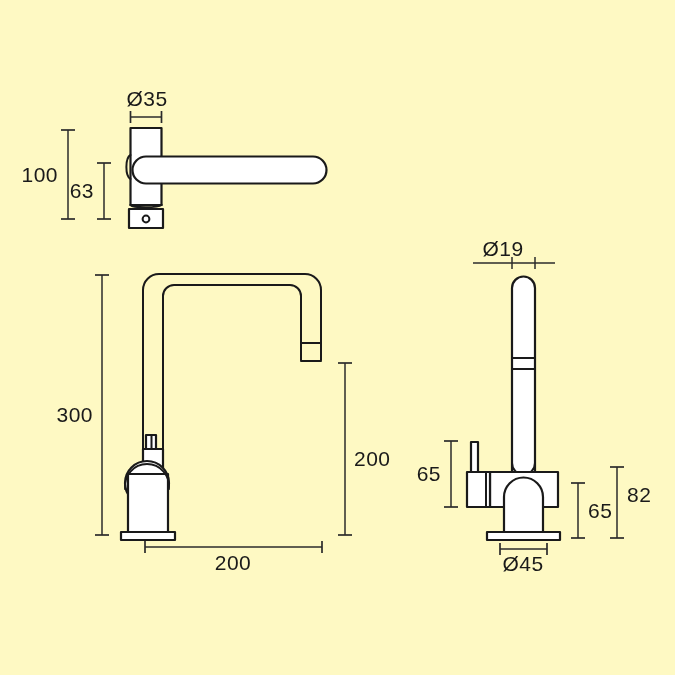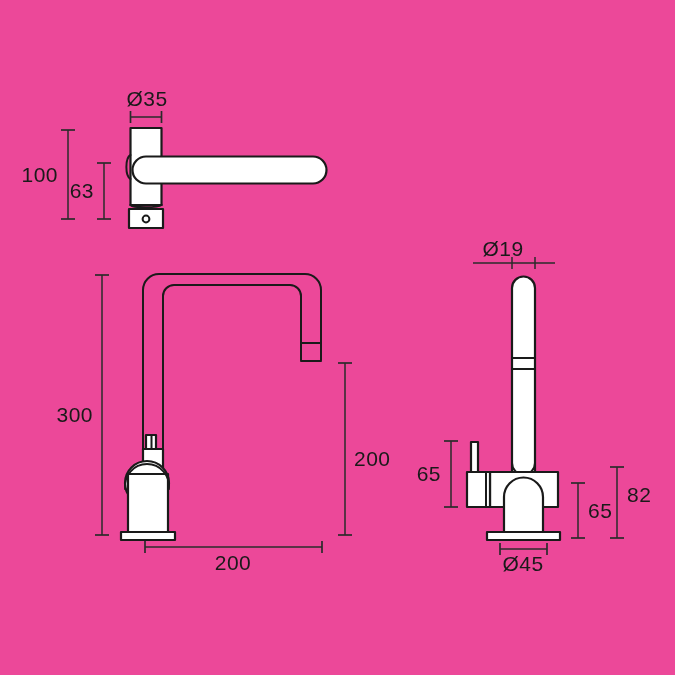--- a/index.html
+++ b/index.html
@@ -10,21 +10,21 @@
   body {
     width: 675px;
     height: 675px;
     font-family: "Liberation Sans", sans-serif;
     overflow: hidden;
   }
   #drawing-root {
     position: relative;
     width: 675px;
     height: 675px;
-    background: #ec4899;
+    background: #fef9c3;
   }
   svg.cad {
     display: block;
     width: 675px;
     height: 675px;
   }
   .outline {
     fill: #ffffff;
     stroke: #1a1a1a;
     stroke-width: 2.2;

